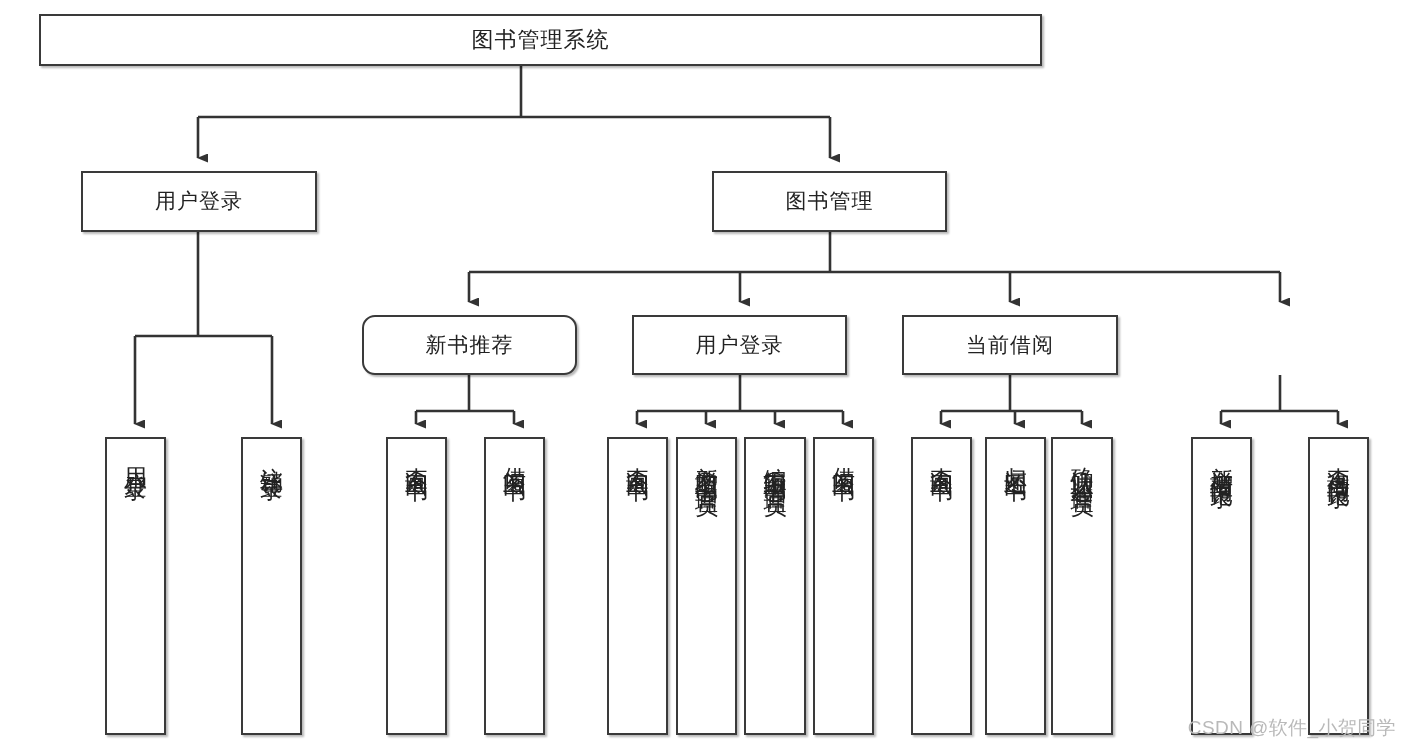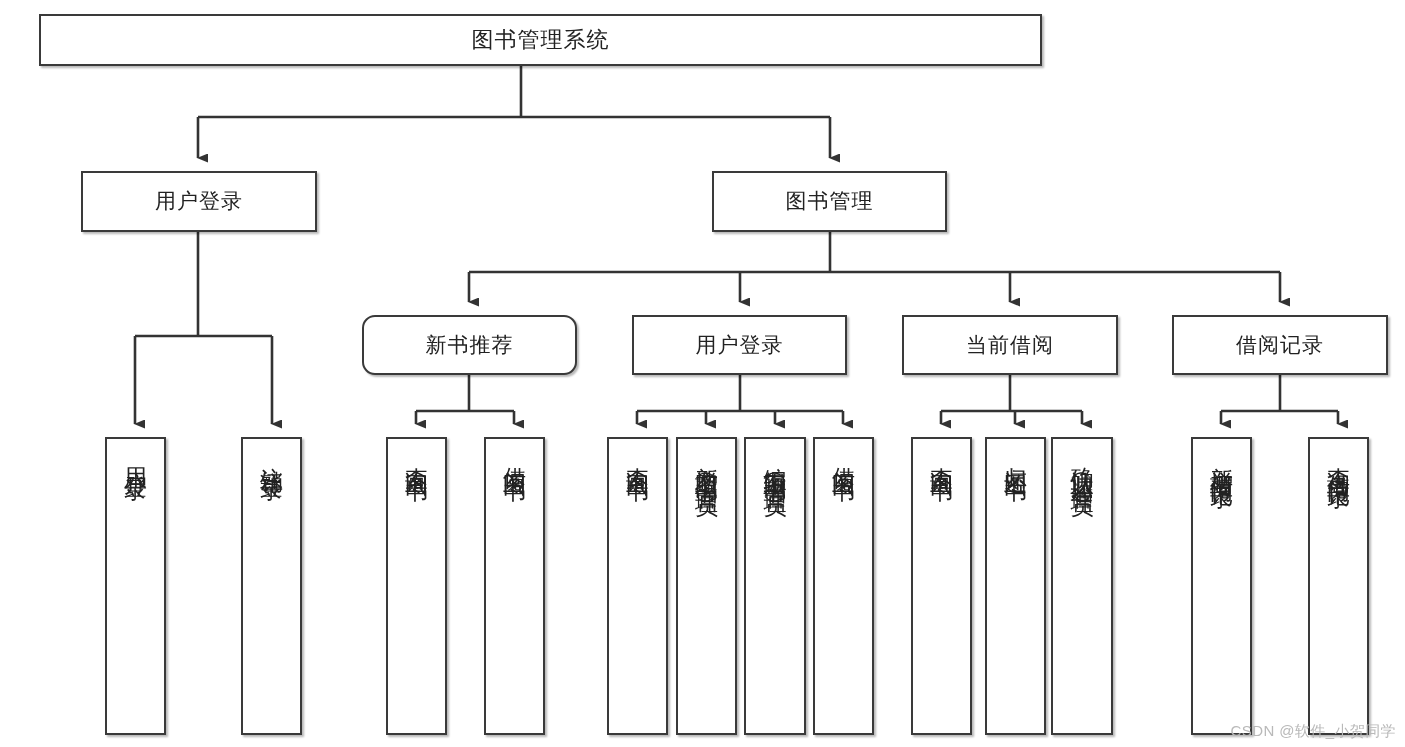--- a/index.html
+++ b/index.html
@@ -52,21 +52,21 @@
     -webkit-writing-mode: vertical-rl;
     font-size: 23px;
     letter-spacing: 4px;
     line-height: 1;
     white-space: nowrap;
   }
   .watermark {
     position: absolute;
     right: 9px;
     bottom: 6px;
-    font-size: 15px;
+    font-size: 19px;
     color: #b9b9b9;
     letter-spacing: 0.4px;
     white-space: nowrap;
     user-select: none;
   }
 </style>
 </head>
 <body>
 
 <div id="canvas">
@@ -134,23 +134,20 @@
 
   <div class="node" id="node-l3-0" style="left: 362px; top: 315px; width: 215px; height: 60px; border-radius: 13px;">
     <span class="node-h">新书推荐</span>
   </div>
   <div class="node" id="node-l3-1" style="left: 632px; top: 315px; width: 215px; height: 60px;">
     <span class="node-h">用户登录</span>
   </div>
   <div class="node" id="node-l3-2" style="left: 902px; top: 315px; width: 216px; height: 60px;">
     <span class="node-h">当前借阅</span>
   </div>
-  <div class="node" id="node-l3-3" style="left: 1172px; top: 315px; width: 216px; height: 60px;">
-    <span class="node-h">借阅记录</span>
-  </div>
 
   <div class="node node-leaf" id="node-leaf-0" style="left: 105px; top: 437px; width: 61px; height: 298px;">
     <span class="vtext">用户登录</span>
   </div>
   <div class="node node-leaf" id="node-leaf-1" style="left: 241px; top: 437px; width: 61px; height: 298px;">
     <span class="vtext">注销登录</span>
   </div>
   <div class="node node-leaf" id="node-leaf-2" style="left: 386px; top: 437px; width: 61px; height: 298px;">
     <span class="vtext">查询图书</span>
   </div>

